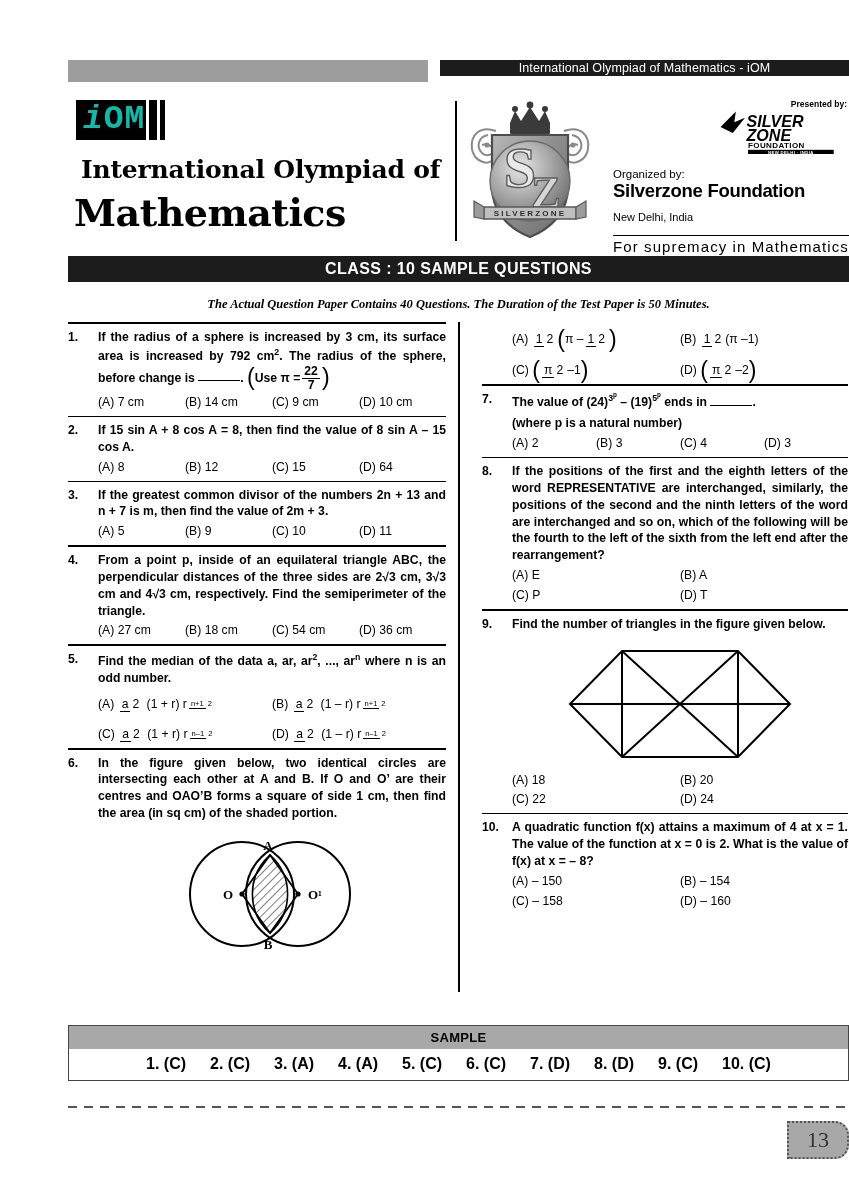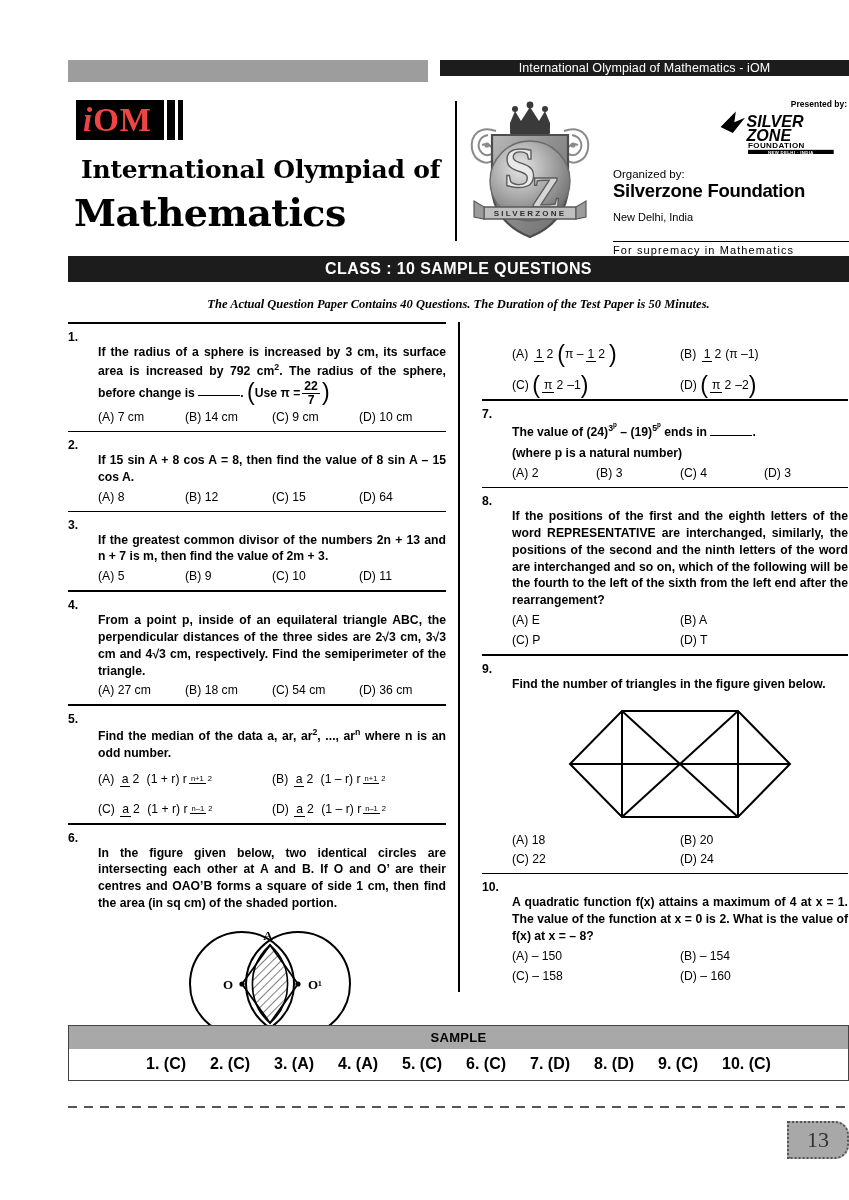--- a/index.html
+++ b/index.html
@@ -18,22 +18,22 @@
   .topbars { position:absolute; left:68px; top:60px; width:781px; height:22px; display:flex; }
   .topbar-grey { width:360px; height:22px; background:#9d9d9d; }
   .topbar-gap  { width:12px; }
   .topbar-dark { flex:1; height:16px; background:#1c1c1c; color:#fff;
                  font-size:12.5px; display:flex; align-items:center; justify-content:center;
                  letter-spacing:.1px; }
 
   
   .header { position:absolute; left:68px; top:95px; width:781px; height:155px; }
   .iom-logo { position:absolute; left:8px; top:5px; display:flex; align-items:stretch; height:40px; }
-  .iom-box { background:#000; color:#ef4444; font-family:Liberation Serif, serif;
-             font-size:33px; font-weight:bold; padding:0 12px 2px 7px; line-height:40px;
+  .iom-box { background:#000; color:#14b8a6; font-family:Liberation Mono, monospace;
+             font-size:33px; font-weight:bold; padding:0 1px 2px 7px; line-height:40px;
              letter-spacing:1px; }
   .iom-box i { font-style:italic; }
   .iom-bar1 { width:8px; background:#000; margin-left:3px; }
   .iom-bar2 { width:5px; background:#000; margin-left:3px; }
 
   .title-line1 { position:absolute; left:6px; top:60px; font-family:"DejaVu Serif", serif;
                  font-size:25px; font-weight:bold; letter-spacing:-.2px; white-space:nowrap;margin-left:7px; }
   .title-line2 { position:absolute; left:6px; top:95px; font-family:"DejaVu Serif", serif;
                  font-size:38px; font-weight:bold; letter-spacing:-.5px; }
 
@@ -43,41 +43,41 @@
   .shield-wrap { position:absolute; left:390px; top:0px; width:145px; height:150px; }
 
   
   .rightinfo { position:absolute; left:545px; top:4px; width:236px; }
   .presented { position:relative; height:55px; }
   .presented-label { position:absolute; right:2px; top:0px; font-size:8.5px; font-weight:bold; }
   .sz-logo { position:absolute; right:0; top:8px; width:130px; }
   .org-by { margin-top:14px; font-size:11.5px; }
   .org-name { font-size:18.5px; font-weight:bold; letter-spacing:-.3px; line-height:1.15; }
   .org-city { font-size:11px; margin-top:10px; }
-  .org-tag  { font-size:11px; letter-spacing:1.1px; border-top:1px solid #000; border-bottom:0;
-              padding-top:2px; margin-top:18px; }
+  .org-tag  { font-size:15px; letter-spacing:1.1px; border-top:1px solid #000; border-bottom:0;
+              padding-top:2px; margin-top:12px; }
   .org-web  { font-size:15px; font-weight:bold; }
 
   
   .class-band { position:absolute; left:68px; top:256px; width:781px; height:26px;
                 background:#1c1c1c; color:#fff; display:flex; align-items:center;
                 justify-content:center; font-size:16px; font-weight:bold; letter-spacing:.4px; }
   .note { position:absolute; left:68px; top:297px; width:781px; text-align:center;
           font-family:"Liberation Serif", serif; font-style:italic; font-weight:bold; font-size:12.5px; }
 
   
   .cols { position:absolute; left:68px; top:322px; width:781px; height:670px; display:flex; }
   .col  { width:390px; position:relative; }
   .col-left  { padding-right:12px; }
   .col-right { padding-left:22px; border-left:2px solid #000; }
 
   .q { display:flex; font-size:12.2px; line-height:1.38; font-weight:bold;
        padding:5px 0 5px 0; }
   .q-num { width:30px; flex:0 0 30px; }
-  .q-body { flex:1;margin-top:15px; }
+  .q-body { flex:1; }
   .q-text { text-align:justify; }
   .rule { border-top:1.6px solid #000; }
   .rule-thick { border-top:2.2px solid #000; }
 
   .opts { display:flex; font-weight:normal; margin-top:3px; }
   .opts span { display:inline-block; }
   .opt4 > div { width:25%; }
   .opt2 > div { width:50%; }
   .olabel { font-weight:normal; }
 

